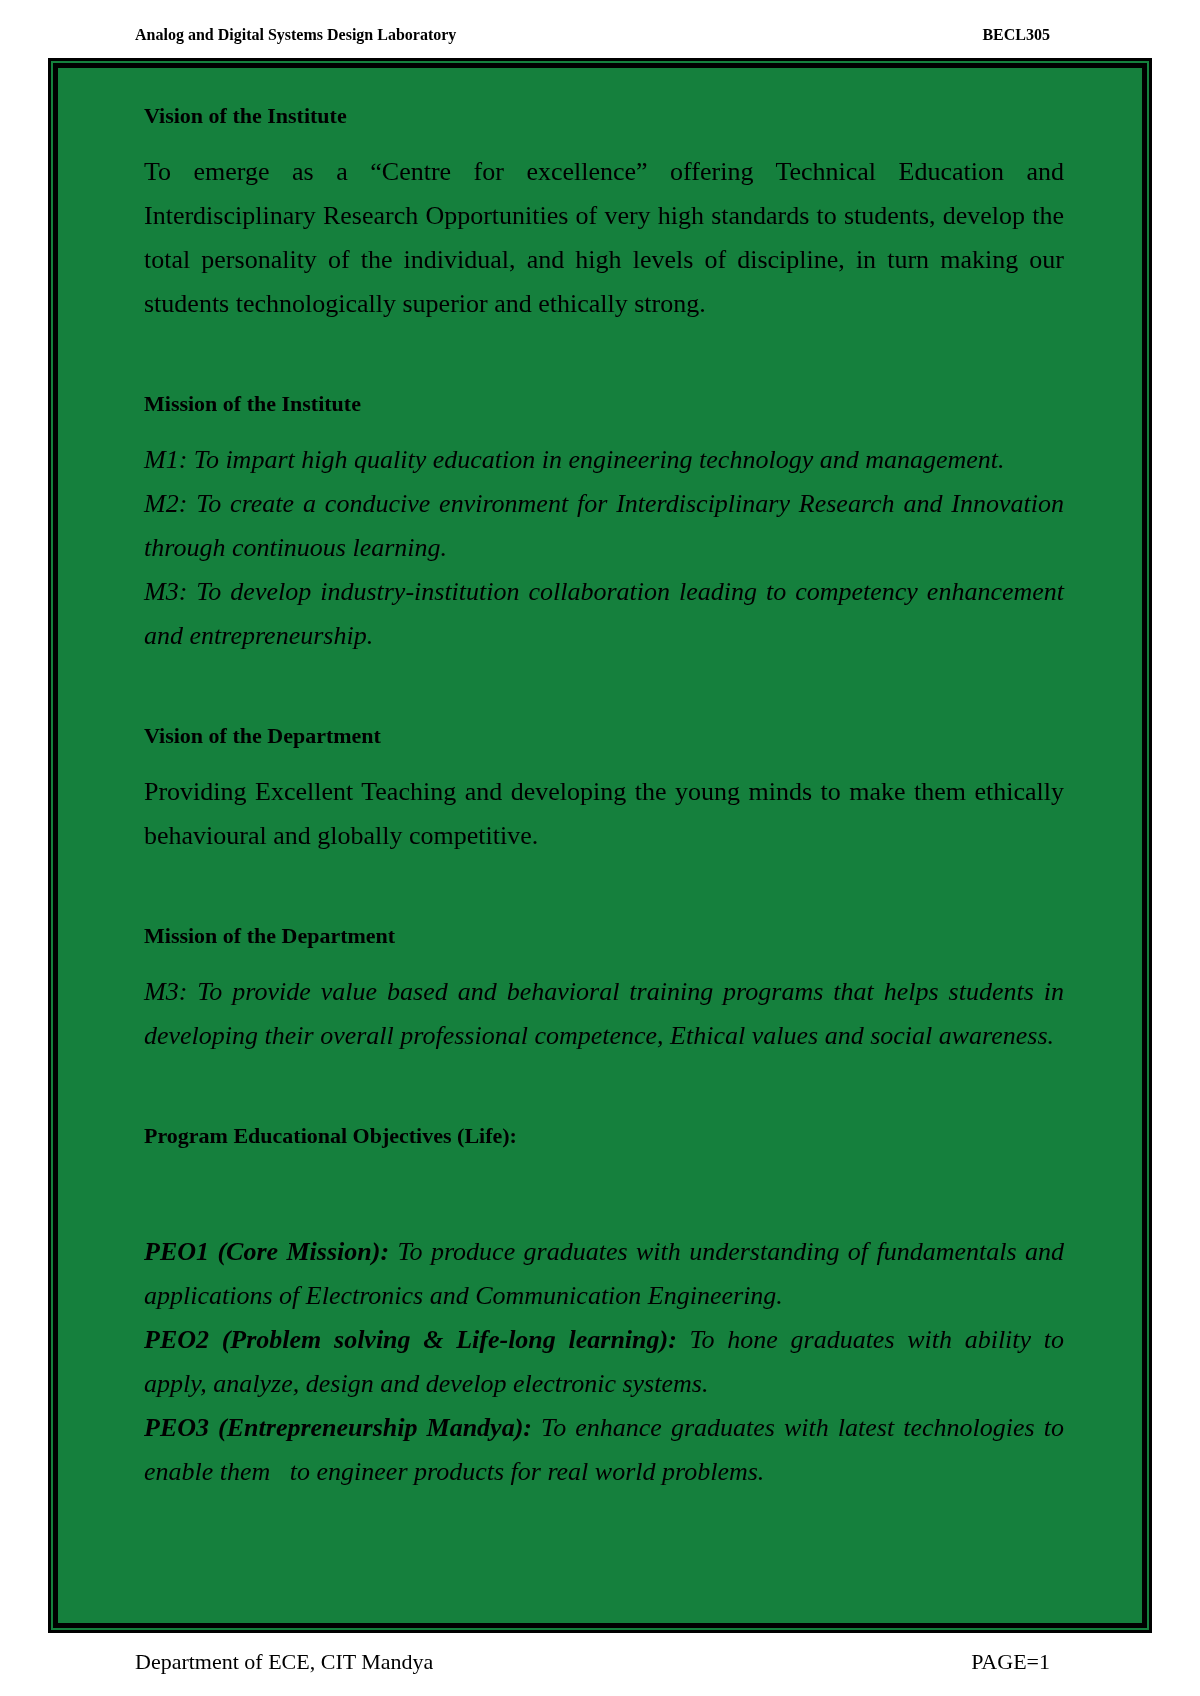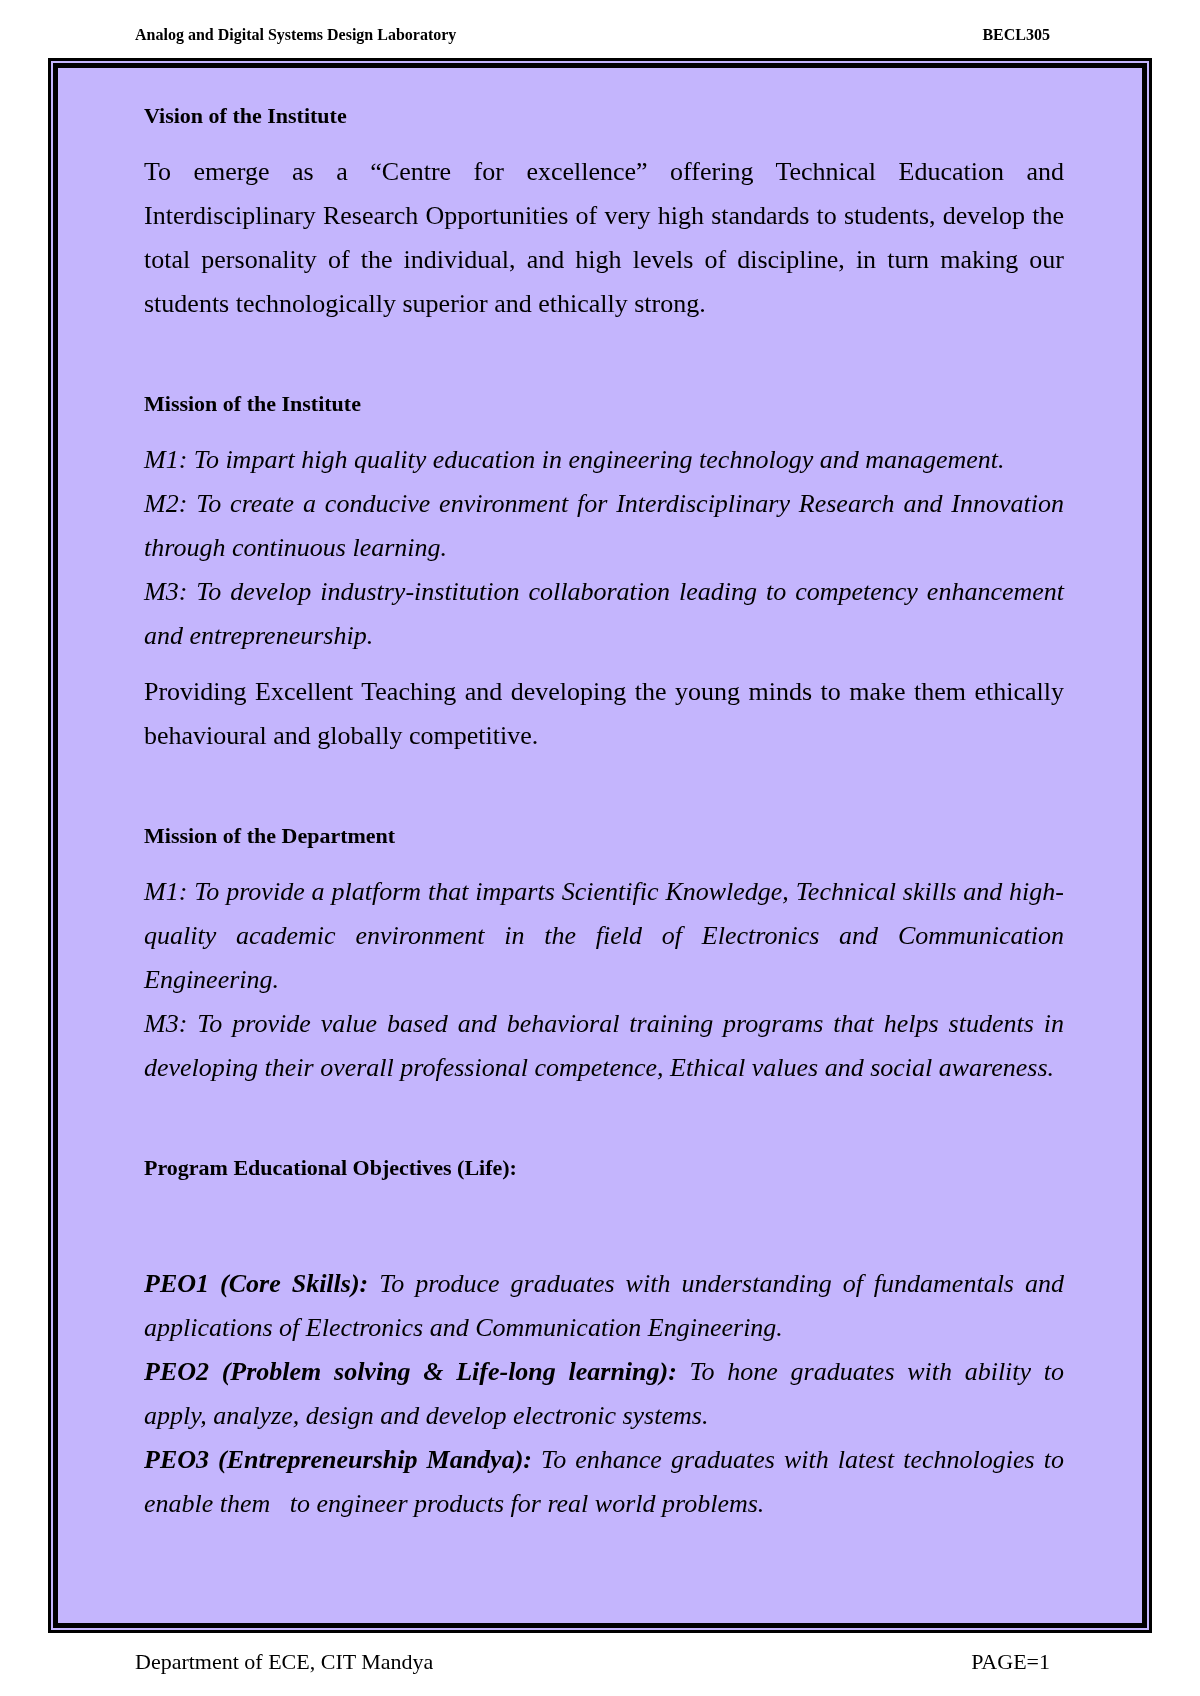--- a/index.html
+++ b/index.html
@@ -24,21 +24,21 @@
     font-weight: bold;
     font-size: 16px;
     line-height: 30px;
   }
   .frame-outer {
     margin: 8px 48px 0 48px;
     height: 1575px;
     border: 3px solid #000000;
     padding: 2px;
     box-sizing: border-box;
-    background: #c4b5fd;
+    background: #15803d;
   }
   .frame-inner {
     border: 5px solid #000000;
     height: 100%;
     box-sizing: border-box;
     padding: 26px 78px 0 86px;
     overflow: hidden;
   }
   .frame-inner h3 {
     margin: 56px 0 0 0;
@@ -95,31 +95,31 @@
       <h3 class="first">Vision of the Institute</h3>
       <p class="para">To emerge as a “Centre for excellence” offering Technical Education and Interdisciplinary Research Opportunities of very high standards to students, develop the total personality of the individual, and high levels of discipline, in turn making our students technologically superior and ethically strong.</p>
 
       <h3>Mission of the Institute</h3>
       <div class="group">
         <p class="para tight">M1: To impart high quality education in engineering technology and management.</p>
         <p class="para tight">M2: To create a conducive environment for Interdisciplinary Research and Innovation through continuous learning.</p>
         <p class="para tight">M3: To develop industry-institution collaboration leading to competency enhancement and entrepreneurship.</p>
       </div>
 
+      <h3>Vision of the Department</h3>
       <p class="para">Providing Excellent Teaching and developing the young minds to make them ethically behavioural and globally competitive.</p>
 
       <h3>Mission of the Department</h3>
       <div class="group">
-        <p class="para tight">M1: To provide a platform that imparts Scientific Knowledge, Technical skills and high-quality academic environment in the field of Electronics and Communication Engineering.</p>
         <p class="para tight">M3: To provide value based and behavioral training programs that helps students in developing their overall professional competence, Ethical values and social awareness.</p>
       </div>
 
       <h3>Program Educational Objectives (Life):</h3>
       <div class="group peo-group">
-        <p class="para tight"><span class="peo-label">PEO1 (Core Skills): </span><span>To produce graduates with understanding of fundamentals and applications of Electronics and Communication Engineering.</span></p>
+        <p class="para tight"><span class="peo-label">PEO1 (Core Mission): </span><span>To produce graduates with understanding of fundamentals and applications of Electronics and Communication Engineering.</span></p>
         <p class="para tight"><span class="peo-label">PEO2 (Problem solving &amp; Life-long learning): </span><span>To hone graduates with ability to apply, analyze, design and develop electronic systems.</span></p>
         <p class="para tight"><span class="peo-label">PEO3 (Entrepreneurship Mandya): </span><span>To enhance graduates with latest technologies to enable them&nbsp;&nbsp; to engineer products for real world problems.</span></p>
       </div>
 
     </div>
   </div>
 
   <div class="running-footer">
     <span>Department of ECE, CIT Mandya</span>
     <span>PAGE=1</span>

